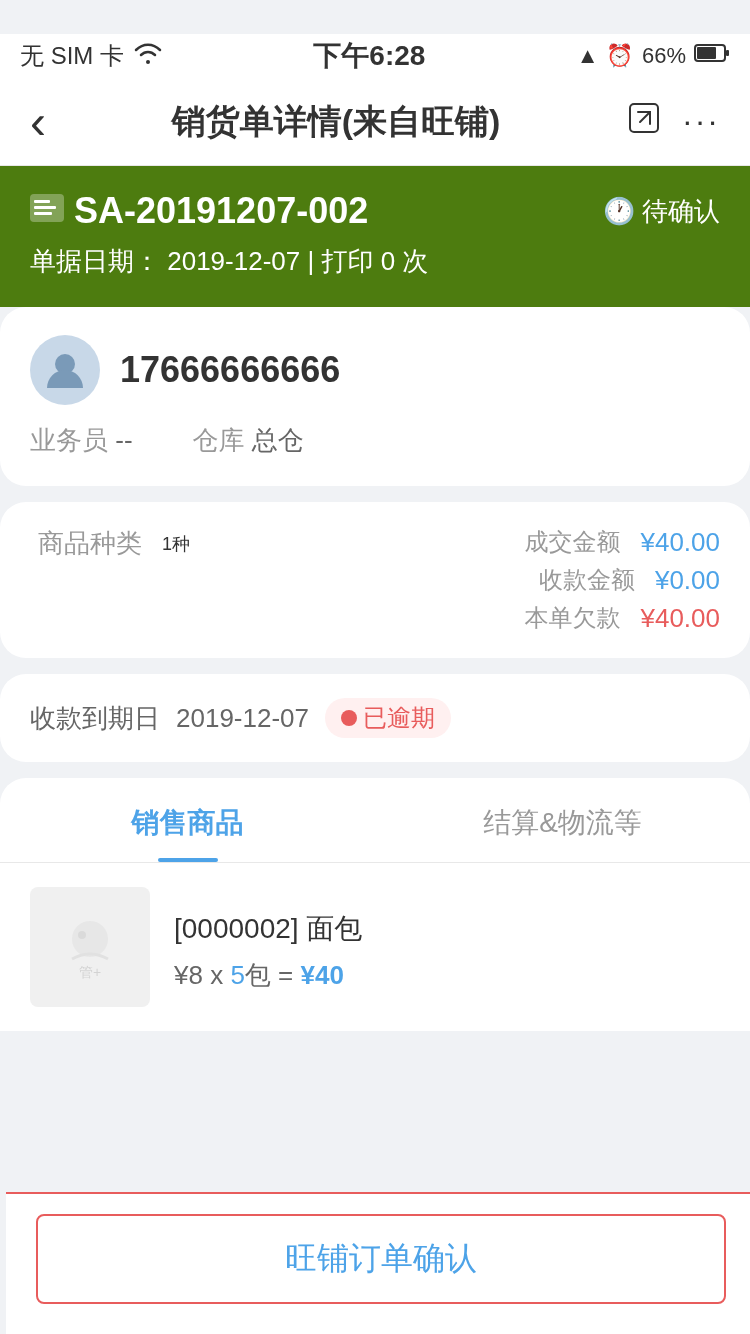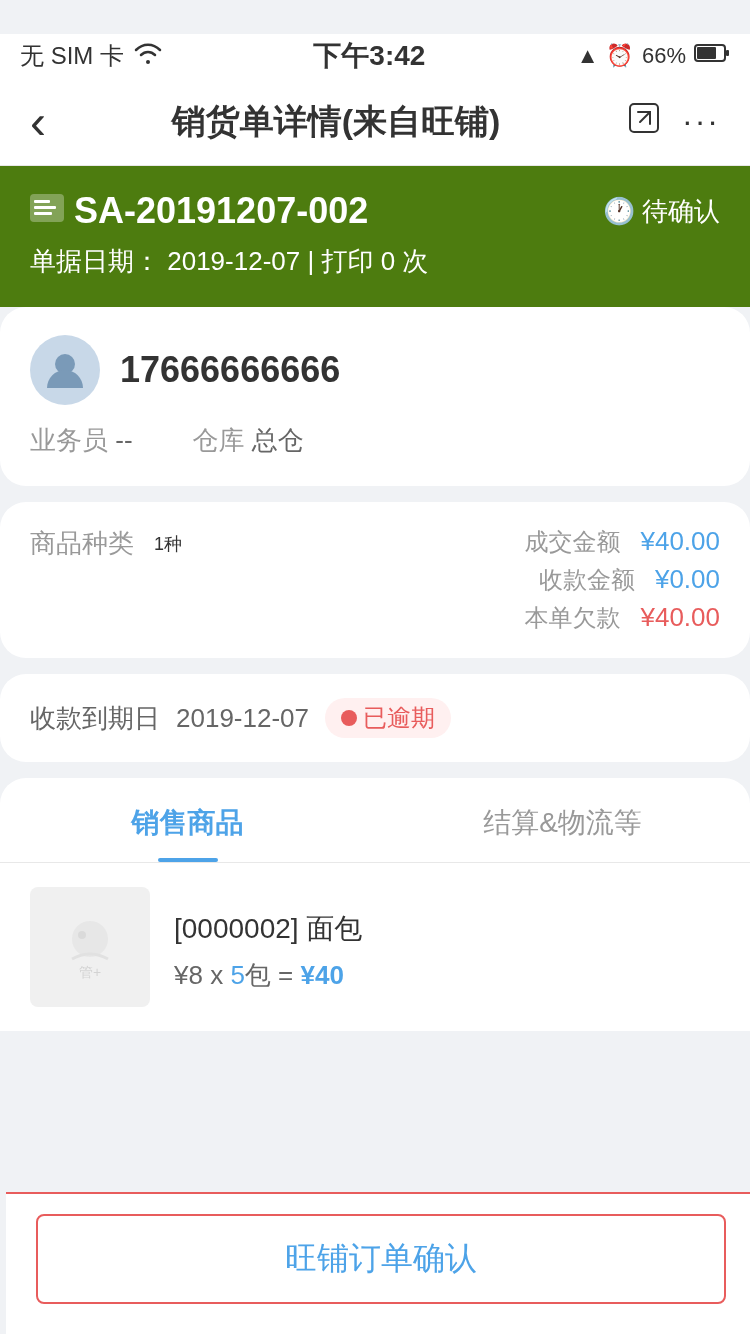--- a/index.html
+++ b/index.html
@@ -151,33 +151,35 @@
       justify-content: space-between;
     }
     .summary-left {
       display: flex;
       align-items: center;
       gap: 20px;
     }
     .summary-label {
       font-size: 26px;
       color: #999;
+      margin-left: 8px;
     }
     .summary-value {
       font-size: 18px;
       color: #333;
     }
     .summary-right {
       display: flex;
       flex-direction: column;
       align-items: flex-end;
       gap: 6px;
     }
     .amount-row {
       display: flex;
+      align-items: center;
       gap: 20px;
     }
     .amount-label {
       font-size: 24px;
       color: #999;
     }
     .amount-value {
       font-size: 26px;
     }
     .amount-blue { color: #4da3e8; }
@@ -326,21 +328,21 @@
   <div class="status-left">
     <span>无 SIM 卡</span>
     <span>
       <svg width="28" height="22" viewBox="0 0 28 22" fill="none">
         <path d="M14 18a2 2 0 110 4 2 2 0 010-4z" fill="#333"></path>
         <path d="M7 13c1.9-1.9 4.5-3 7-3s5.1 1.1 7 3" stroke="#333" stroke-width="2.5" fill="none" stroke-linecap="round"></path>
         <path d="M2 8c3.3-3.3 7.8-5.3 12-5.3s8.7 2 12 5.3" stroke="#333" stroke-width="2.5" fill="none" stroke-linecap="round"></path>
       </svg>
     </span>
   </div>
-  <div class="status-center">下午3:42</div>
+  <div class="status-center">下午6:28</div>
   <div class="status-right">
     <span>▲</span>
     <span>⏰</span>
     <span>66%</span>
     <span>
       <svg width="36" height="20" viewBox="0 0 36 20">
         <rect x="1" y="2" width="30" height="16" rx="3" stroke="#333" stroke-width="2" fill="none"></rect>
         <rect x="3" y="4" width="19" height="12" rx="1" fill="#333"></rect>
         <rect x="32" y="7" width="3" height="6" rx="1" fill="#333"></rect>
       </svg>

